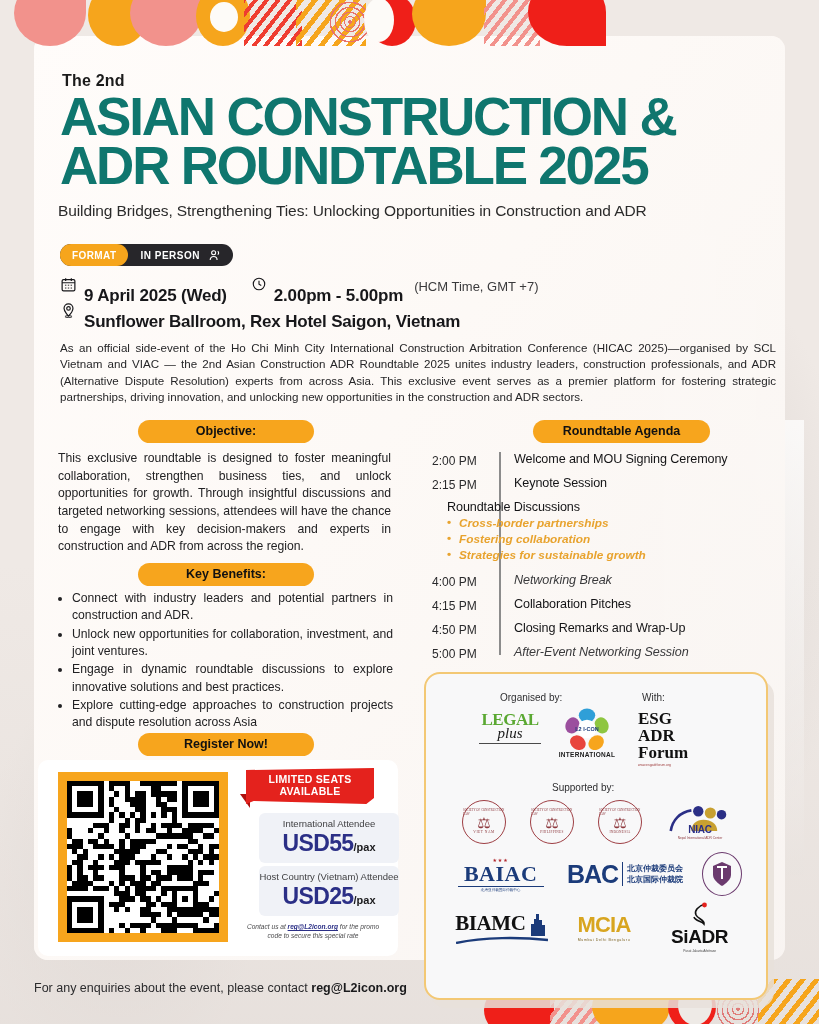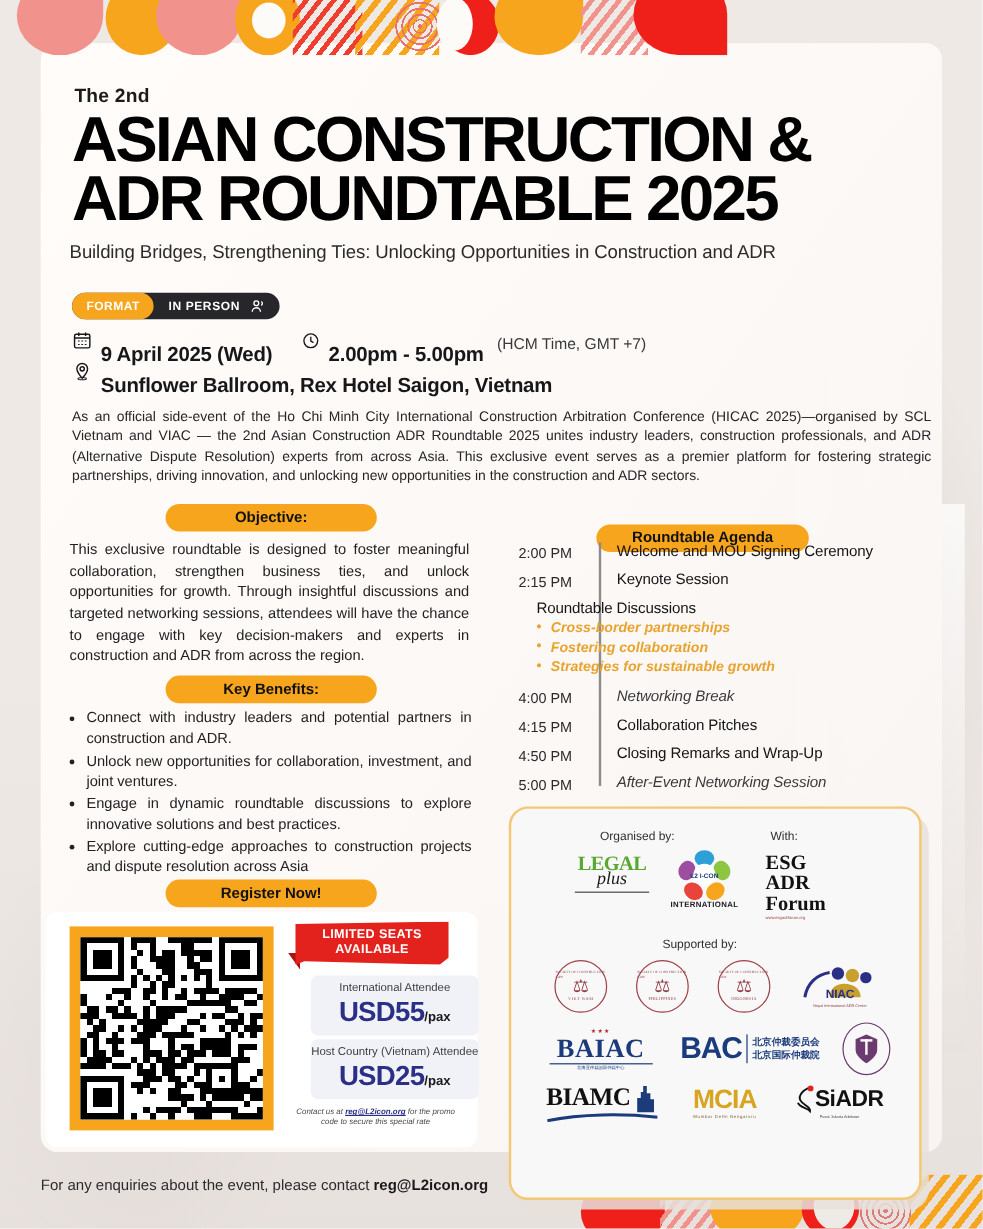--- a/index.html
+++ b/index.html
@@ -110,21 +110,21 @@
   
   .kicker {
     position: absolute; left: 62px; top: 72px;
     font-size: 16px; font-weight: bold; color: #1b1b1b;
     letter-spacing: 0.2px;
   }
   .title {
     position: absolute; left: 60px; top: 92px;
     width: 720px;
     font-size: 53px; line-height: 0.93;
-    font-weight: bold; color: #000000;
+    font-weight: bold; color: #0f766e;
     letter-spacing: -2.2px;
     font-family: "Liberation Sans", sans-serif;
     transform: scaleX(1.0);
   }
   .title span { display: block; }
 
   .subtitle {
     position: absolute; left: 58px; top: 202px;
     font-size: 15.5px; color: #2b2b2b; font-weight: 400;
     letter-spacing: -0.1px;
@@ -197,21 +197,21 @@
   .benefits-list {
     position: absolute; left: 58px; top: 590px; width: 335px;
     font-size: 12.2px; line-height: 1.42; color: #222224;
   }
   .benefits-list li {
     margin-left: 14px; text-align: justify; margin-bottom: 1px;
   }
   .register-pill { position: absolute; left: 138px; top: 733px; width: 176px; }
 
   
-  .agenda-pill { position: absolute; left: 497px; top: 420px; width: 177px; margin-top: 17px; }
+  .agenda-pill { position: absolute; left: 533px; top: 420px; width: 177px; }
   .agenda {
     position: absolute; left: 432px; top: 452px; width: 346px;
   }
   .agenda-divider {
     position: absolute; left: 499px; top: 452px;
     width: 2px; height: 203px;
     background: #8c8c8c;
   }
   .ag-row { display: flex; margin-bottom: 0px; }
   .ag-time {
@@ -634,21 +634,21 @@
         </div>
         <svg width="92" height="8" viewBox="0 0 92 8">
             <path d="M0 7 C28 1 64 1 92 4" stroke="#1b3b7a" stroke-width="2.5" fill="none"></path>
           </svg>
       </div>
       <div class="logo" style="width:90px;">
         <div style="font-size:22px; font-weight:bold; color:#d8a520; letter-spacing:-0.8px; line-height:1;">MCIA</div>
         <div style="font-size:3.6px; color:#7a6020; letter-spacing:0.6px; margin-top:2px;">Mumbai   Delhi   Bengaluru</div>
       </div>
       <div class="logo" style="width:84px;">
-        <div style="display:flex;align-items:flex-end;">
+        <div style="display:flex;align-items:center;flex-direction:column;">
           <svg width="16" height="24" viewBox="0 0 16 24">
             <path d="M13 2 C6 4 2 9 4 13 C6 17 13 18 12 22 C10 19 3 19 2 15" stroke="#111" stroke-width="1.6" fill="none"></path>
             <circle cx="12.5" cy="3" r="2.4" fill="#e4221d"></circle>
           </svg>
           <div style="font-size:19px; font-weight:bold; color:#111; letter-spacing:-0.4px;">SiADR</div>
         </div>
         <div style="font-size:3.2px; color:#444; margin-top:1px;">Pusat Jakarta Arbitrase</div>
       </div>
     </div>
   </div>

